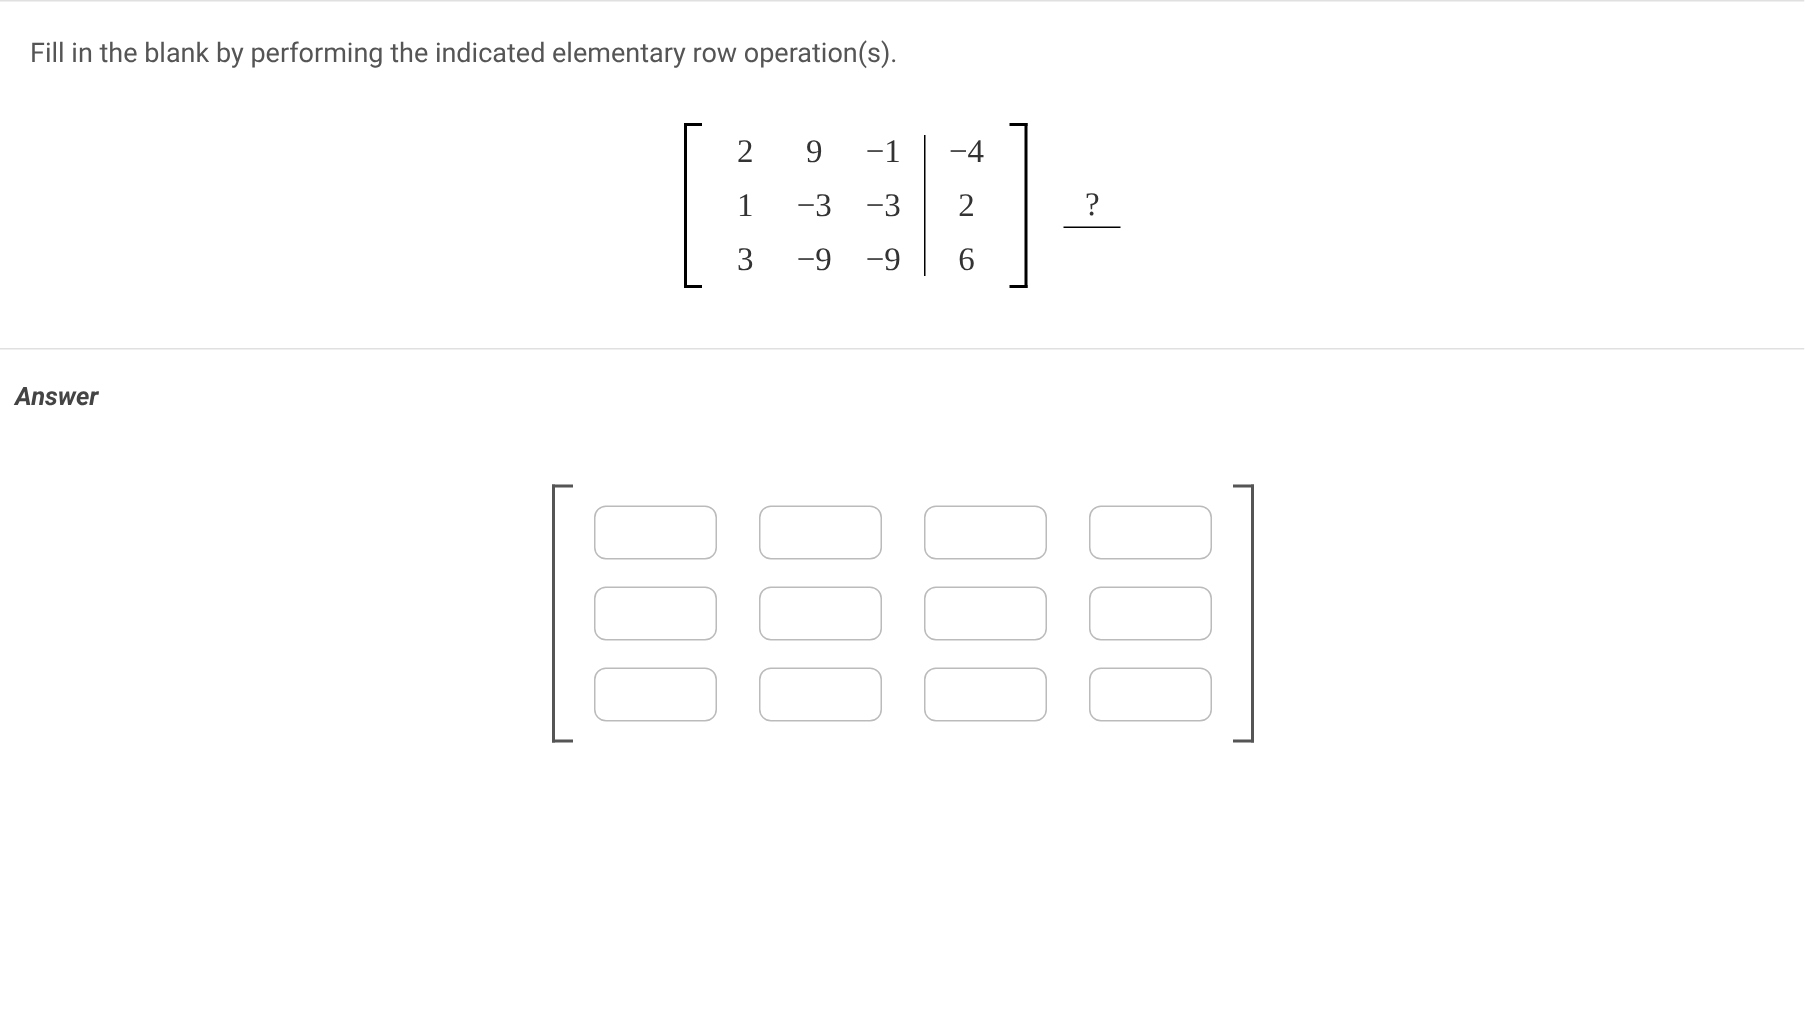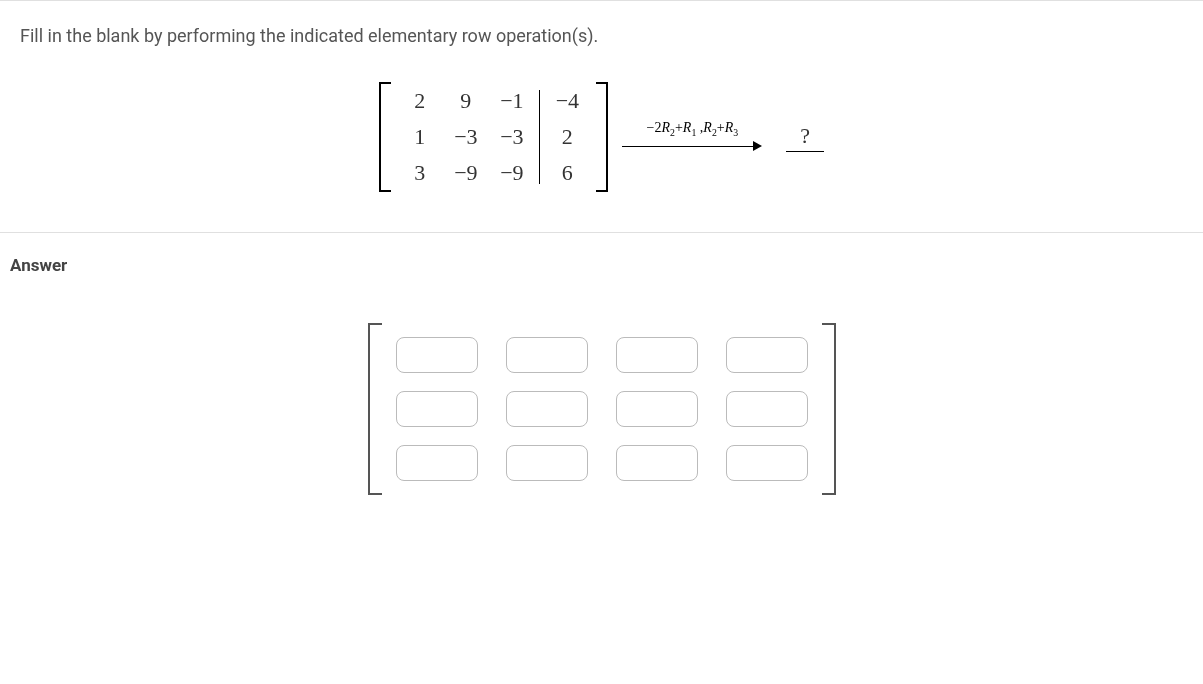--- a/index.html
+++ b/index.html
@@ -109,20 +109,21 @@
       border-top: 1px solid #e0e0e0;
       width: 100%;
     }
     .answer-section {
       padding: 22px 10px 30px 10px;
     }
     .answer-heading {
       font-size: 17px;
       font-weight: 700;
       color: #444;
+      font-style: italic;
     }
     .answer-matrix-wrap {
       display: flex;
       justify-content: center;
       margin-top: 48px;
     }
     .answer-matrix {
       display: flex;
       align-items: stretch;
     }
@@ -181,24 +182,20 @@
         <div class="aug-line"></div>
         <div class="matrix-col">
           <div class="matrix-cell">−4</div>
           <div class="matrix-cell">2</div>
           <div class="matrix-cell">6</div>
         </div>
       </div>
       <div class="bracket-right"></div>
     </div>
 
-    <div class="operation-block">
-      <div class="operation-label">−2<i>R</i><sub>2</sub>+<i>R</i><sub>1</sub> ,<i>R</i><sub>2</sub>+<i>R</i><sub>3</sub></div>
-      <div class="operation-arrow"></div>
-    </div>
 
     <span class="qmark">?</span>
   </div>
 </div>
 
 <div class="divider"></div>
 
 <div class="answer-section">
   <div class="answer-heading">Answer</div>
 

